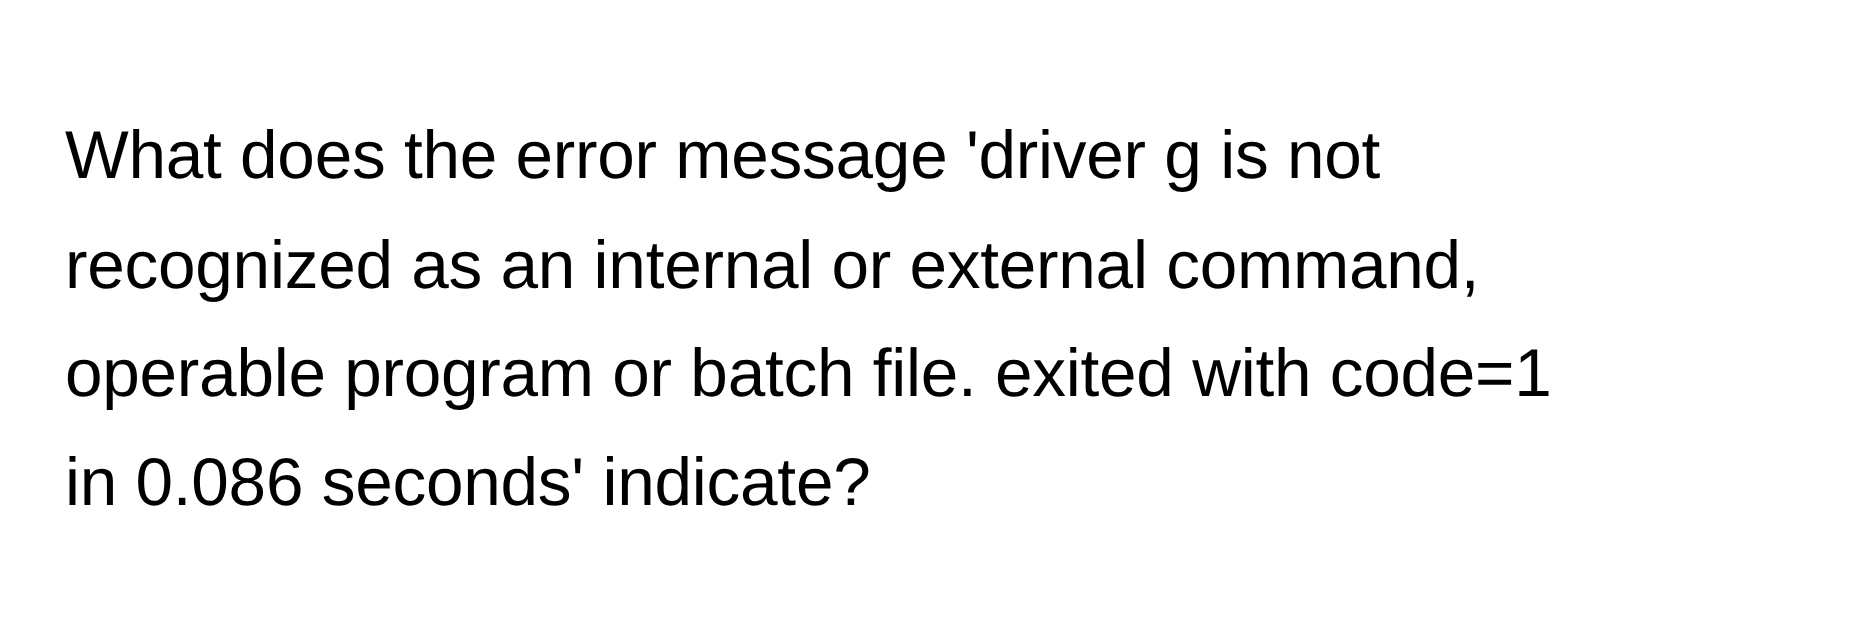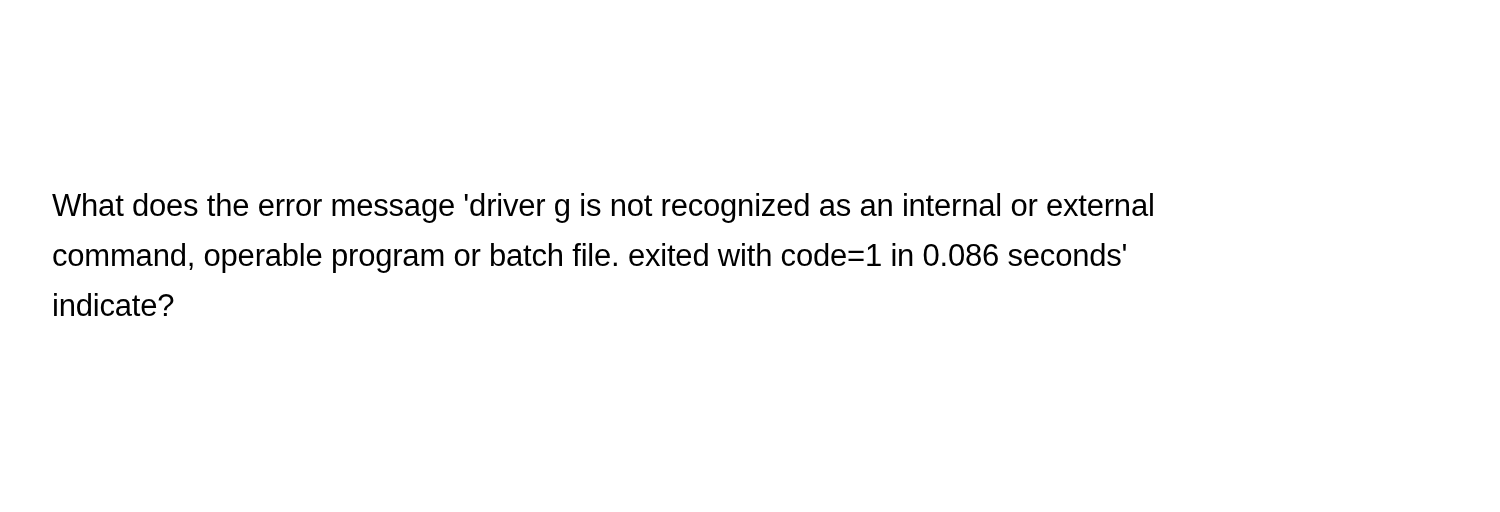--- a/index.html
+++ b/index.html
@@ -11,21 +11,21 @@
       width: 1500px;
       height: 512px;
       background: #ffffff;
       font-family: -apple-system, BlinkMacSystemFont, "Segoe UI", Helvetica, Arial, sans-serif;
       display: flex;
       align-items: center;
       padding-left: 52px;
       padding-right: 52px;
     }
     .question-text {
-      font-size: 31px;
+      font-size: 54px;
       line-height: 1.62;
       color: #000000;
       font-weight: 400;
       letter-spacing: -0.2px;
       max-width: 1200px;
     }
   </style>
 </head>
 <body>
 

